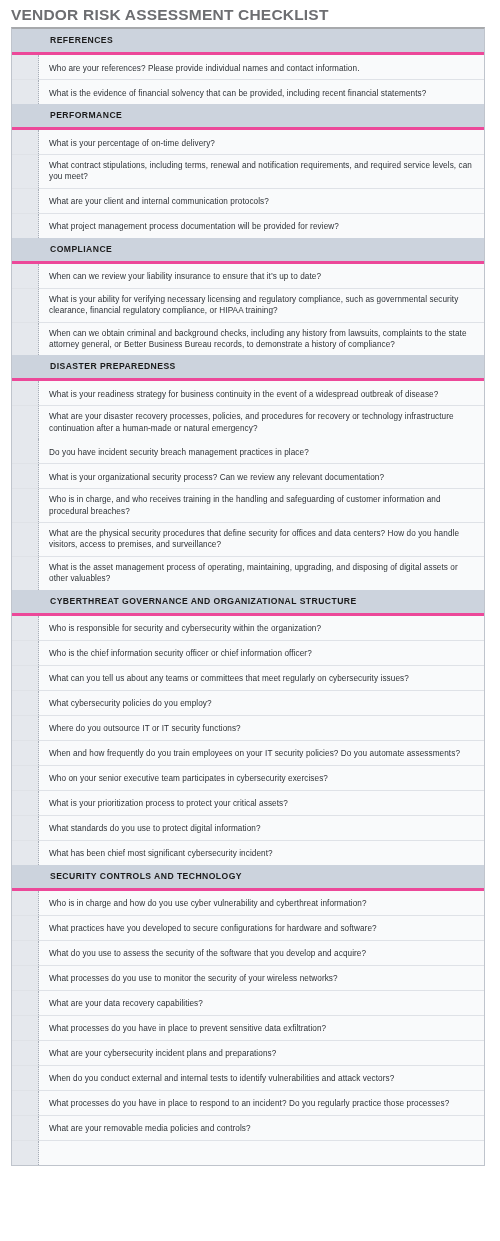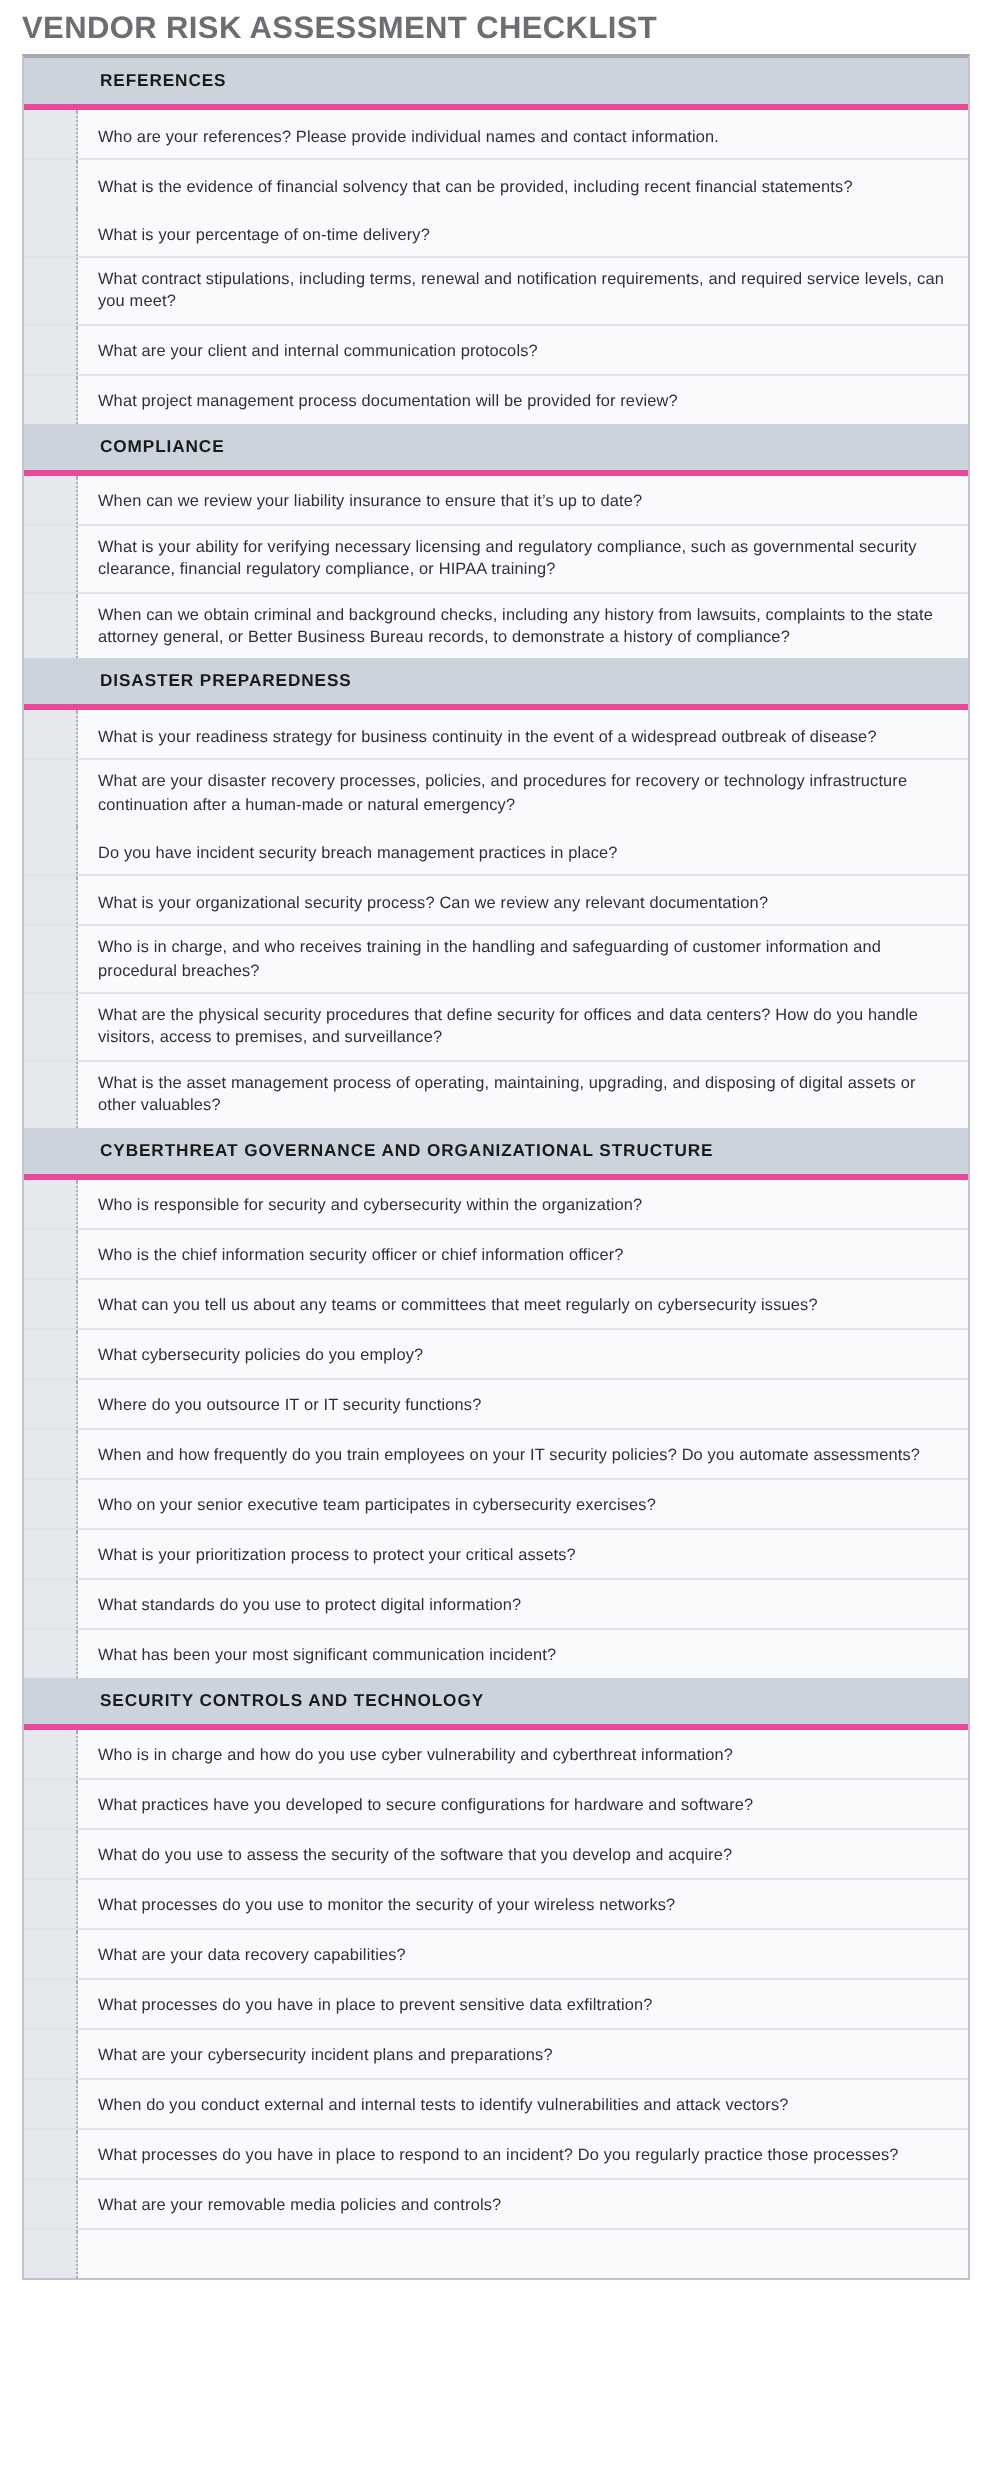--- a/index.html
+++ b/index.html
@@ -115,20 +115,23 @@
           </div>
         </div>
         <div class="q-row">
           <div class="check-cell"></div>
           <div class="q-cell">
             <span class="q-text">What is the evidence of financial solvency that can be provided, including recent financial statements?</span>
           </div>
         </div>
       </div>
       <div class="section">
+        <div class="section-header">
+          <span class="section-header-label">PERFORMANCE</span>
+        </div>
         <div class="q-row">
           <div class="check-cell"></div>
           <div class="q-cell">
             <span class="q-text">What is your percentage of on-time delivery?</span>
           </div>
         </div>
         <div class="q-row">
           <div class="check-cell"></div>
           <div class="q-cell">
             <span class="q-text">What contract stipulations, including terms, renewal and notification requirements, and required service levels, can you meet?</span>
@@ -273,21 +276,21 @@
         </div>
         <div class="q-row">
           <div class="check-cell"></div>
           <div class="q-cell">
             <span class="q-text">What standards do you use to protect digital information?</span>
           </div>
         </div>
         <div class="q-row">
           <div class="check-cell"></div>
           <div class="q-cell">
-            <span class="q-text">What has been your most significant communication incident?</span>
+            <span class="q-text">What has been chief most significant cybersecurity incident?</span>
           </div>
         </div>
       </div>
       <div class="section">
         <div class="section-header">
           <span class="section-header-label">SECURITY CONTROLS AND TECHNOLOGY</span>
         </div>
         <div class="q-row">
           <div class="check-cell"></div>
           <div class="q-cell">

